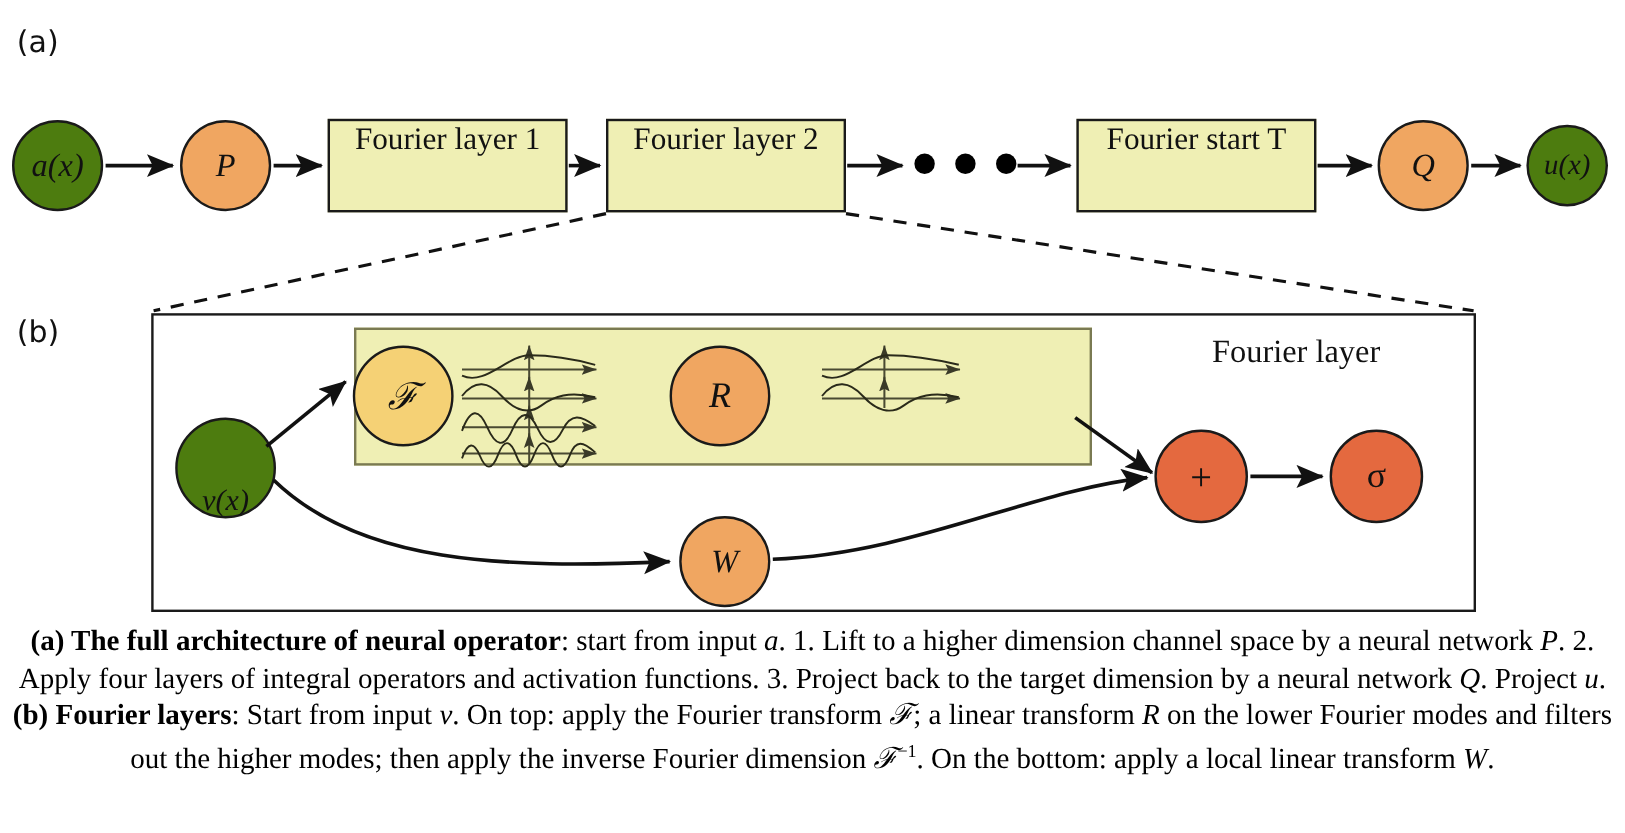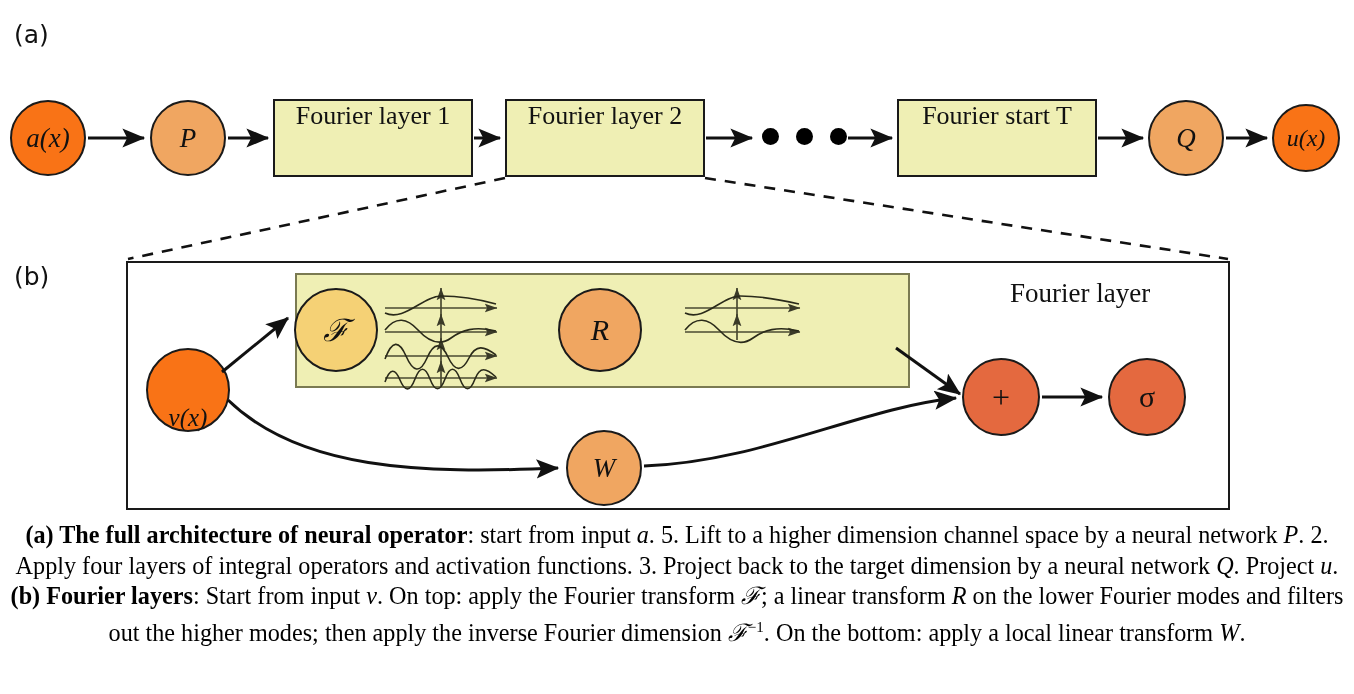--- a/index.html
+++ b/index.html
@@ -43,21 +43,21 @@
     display: flex;
     align-items: center;
     justify-content: center;
     box-sizing: border-box;
     font-family: "Liberation Serif", serif;
     font-style: italic;
     font-size: 27px;
     color: #111;
     line-height: 1;
   }
-  .node.blue   { background: #f97316; }
+  .node.blue   { background: #4d7c0f; }
   .node.orange { background: #f0a661; }
   .node.gold   { background: #f5d175; }
   .node.red    { background: #e4693f; }
 
   .boxnode {
     position: absolute;
     background: #efefb4;
     border: 2.2px solid #1a1a1a;
     box-sizing: border-box;
     display: flex;
@@ -275,20 +275,20 @@
         <line x1="737" y1="340" x2="737" y2="314" marker-end="url(#arwthin)"></line>
       </g>
       <g stroke="#2a2a1a" stroke-width="1.6" fill="none">
         <path d="M685,313 C704,322 722,296 740,296 C758,296 778,299 799,304"></path>
         <path d="M685,330 C696,316 708,318 719,330 C730,342 742,346 753,338 C764,330 777,326 799,331"></path>
       </g>
     </g>
   </svg>
 
   <div id="caption">
-    <span class="bold">(a) The full architecture of neural operator</span><span>: start from input </span><span class="math">a</span><span>. 5. Lift to a higher dimension channel space</span>
+    <span class="bold">(a) The full architecture of neural operator</span><span>: start from input </span><span class="math">a</span><span>. 1. Lift to a higher dimension channel space</span>
     <span>by a neural network </span><span class="math">P</span><span>. 2. Apply four layers of integral operators and activation functions. 3. Project back to</span>
     <span>the target dimension by a neural network </span><span class="math">Q</span><span>. Project </span><span class="math">u</span><span>. </span><span class="bold">(b) Fourier layers</span><span>: Start from input </span><span class="math">v</span><span>. On top: apply</span>
     <span>the Fourier transform </span><span class="cal">ℱ</span><span>; a linear transform </span><span class="math">R</span><span> on the lower Fourier modes and filters out the higher modes;</span>
     <span>then apply the inverse Fourier dimension </span><span class="cal">ℱ</span><sup class="inv">−1</sup><span>. On the bottom: apply a local linear transform </span><span class="math">W</span><span>.</span>
   </div>
 
 </div>
 
 </body></html>

